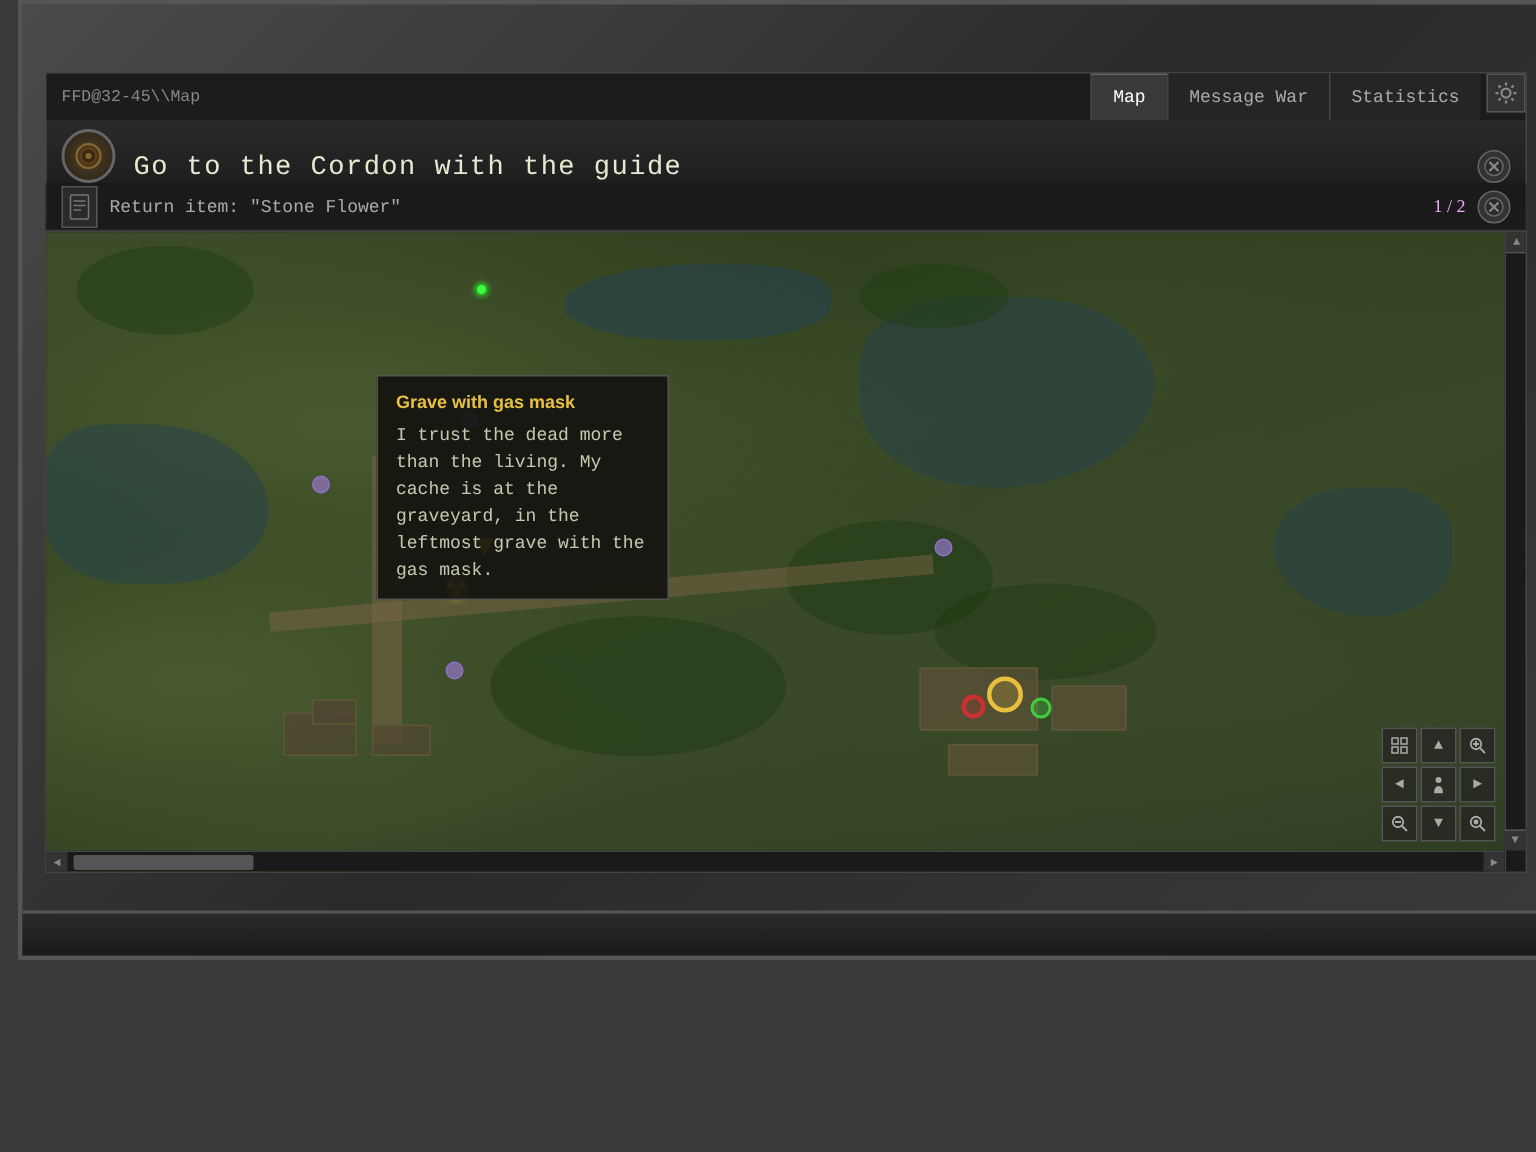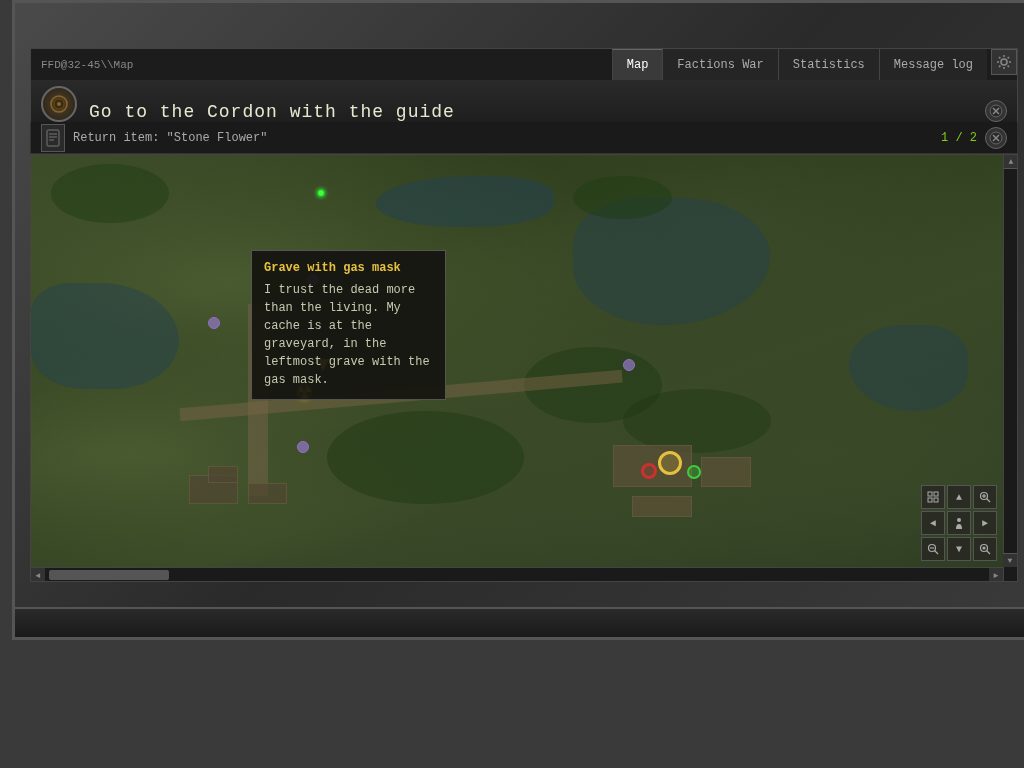--- a/index.html
+++ b/index.html
@@ -158,23 +158,24 @@
       font-size: 10px;
     }
 
     .quest-sub-text {
       color: #aaa;
       font-size: 12px;
       flex: 1;
     }
 
     .quest-counter {
-      color: #84cc16;
+      color: #f0abfc;
       font-size: 12px;
       margin-right: 8px;
+      font-family: Liberation Serif, serif;
     }
 
     
     .map-container {
       position: absolute;
       top: 151px;
       left: 15px;
       right: 15px;
       bottom: 55px;
       background: #2a3020;
@@ -219,21 +220,21 @@
       border: 1px solid #555;
       padding: 10px 12px;
       z-index: 10;
     }
 
     .tooltip-title {
       color: #e8c040;
       font-size: 12px;
       font-weight: bold;
       margin-bottom: 6px;
-      font-family: Liberation Mono, monospace;
+      font-family: Liberation Sans, sans-serif;
     }
 
     .tooltip-text {
       color: #c8c8b0;
       font-size: 12px;
       line-height: 1.5;
       font-family: 'Courier New', monospace;
     }
 
     
@@ -402,27 +403,24 @@
 
 <div class="outer-frame">
 
   <div class="top-bar">
     <span class="path-label">FFD@32-45\\Map</span>
     <div class="tabs">
       <div class="tab active">
         <span>Map</span>
       </div>
       <div class="tab">
-        <span>Factions War</span>
+        <span>Message War</span>
       </div>
       <div class="tab">
         <span>Statistics</span>
-      </div>
-      <div class="tab">
-        <span>Message log</span>
       </div>
       <div class="tab-icon">
         <svg width="16" height="16" viewBox="0 0 16 16" fill="#888">
           <circle cx="8" cy="8" r="3" fill="none" stroke="#888" stroke-width="1.5"></circle>
           <path d="M8 1v2M8 13v2M1 8h2M13 8h2M3 3l1.4 1.4M11.6 11.6L13 13M3 13l1.4-1.4M11.6 4.4L13 3" stroke="#888" stroke-width="1.5"></path>
         </svg>
       </div>
     </div>
   </div>
 

